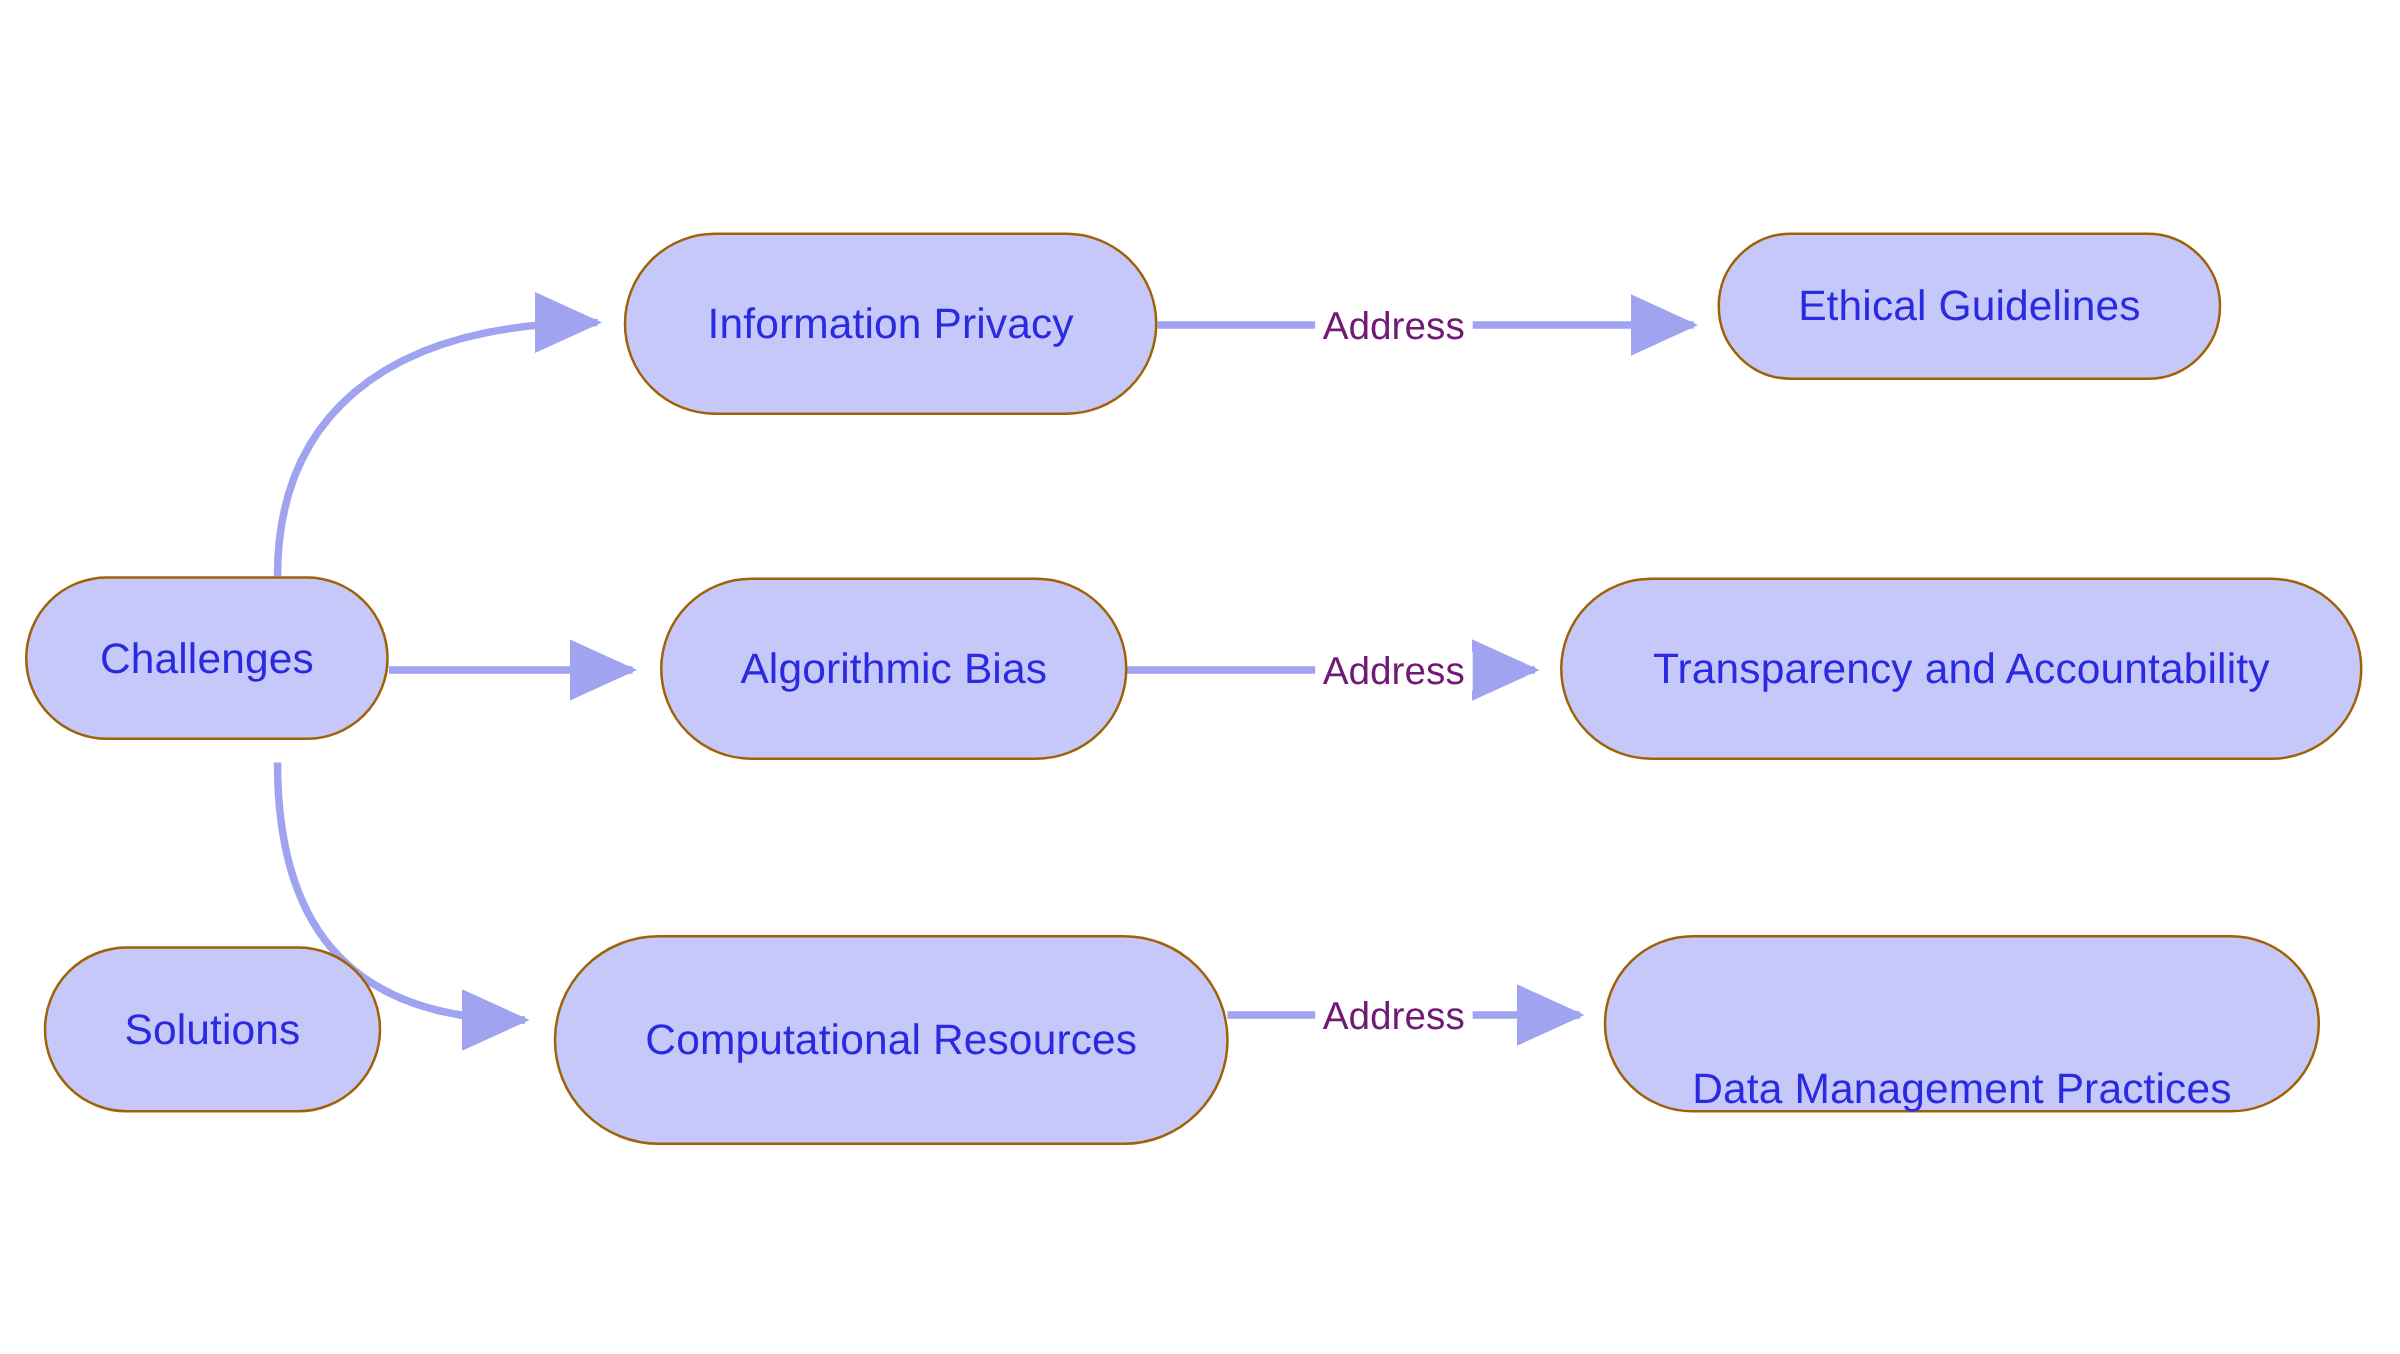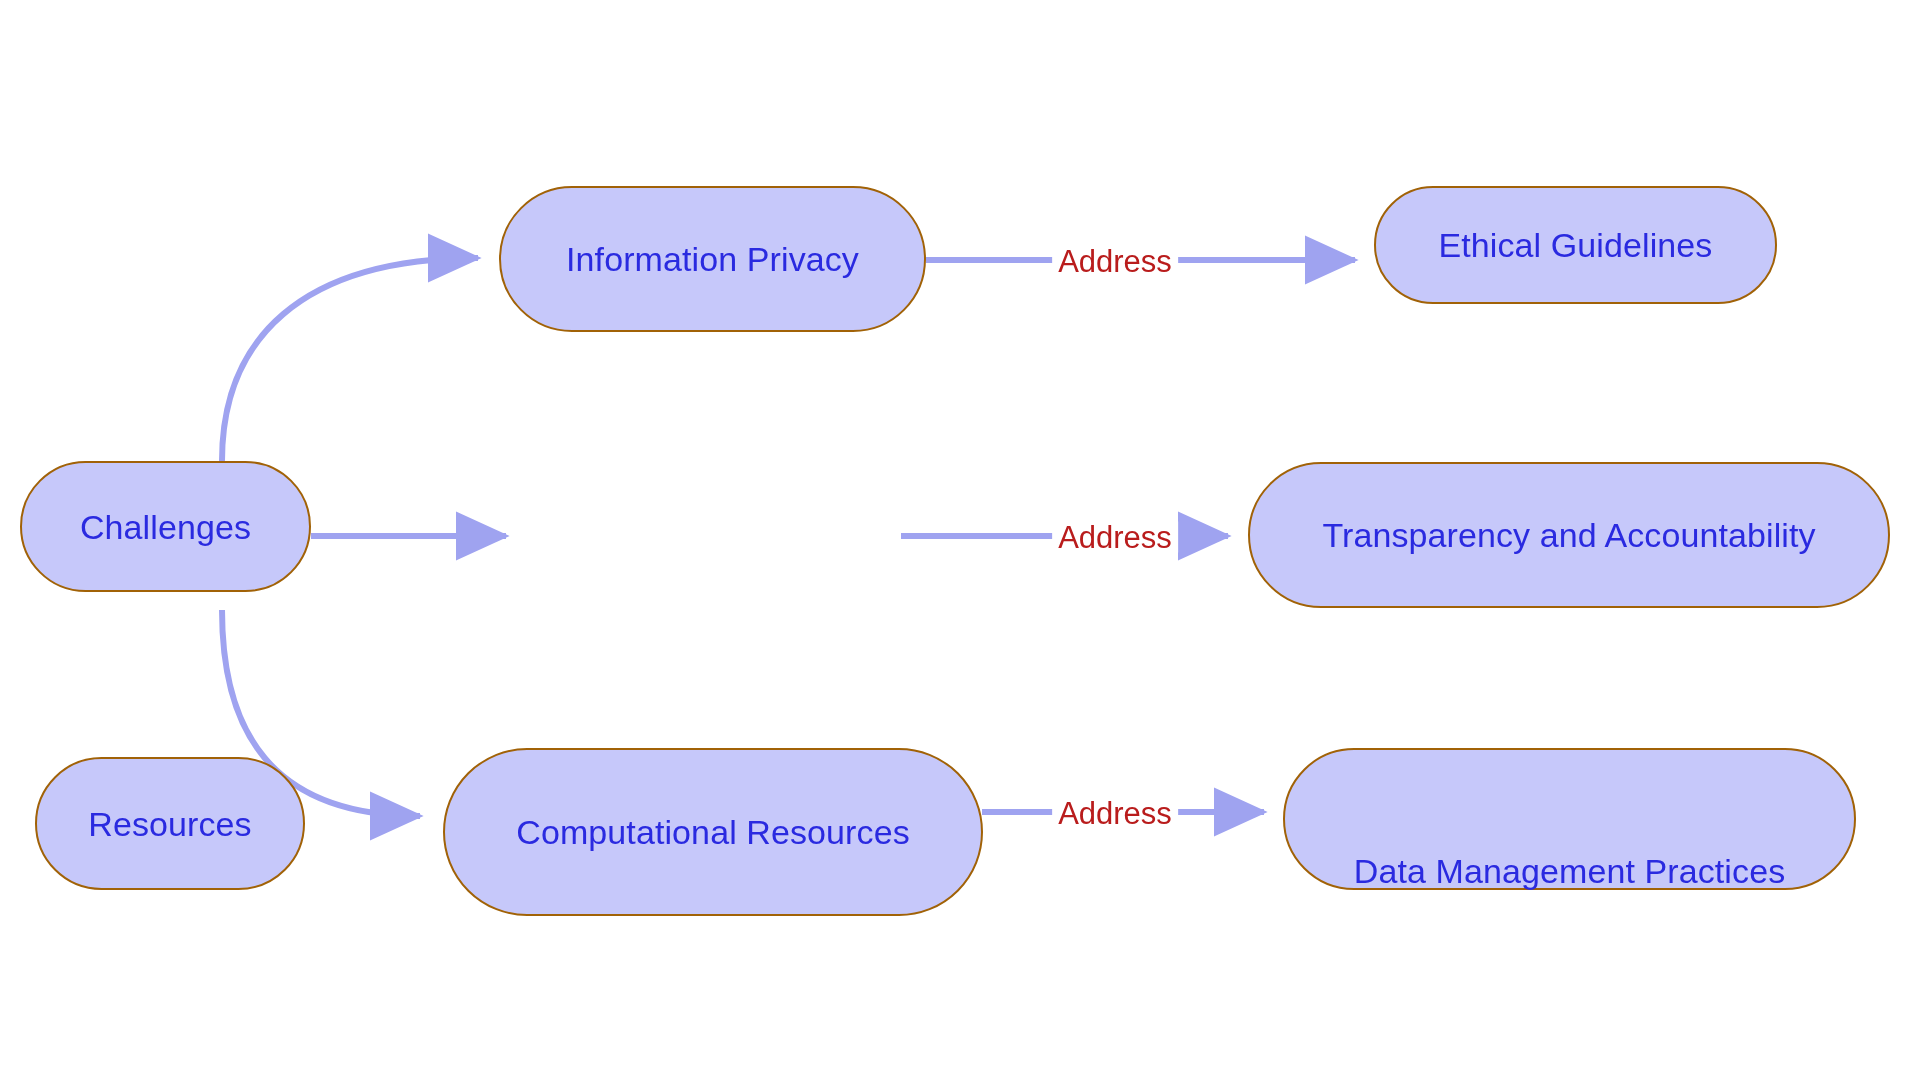--- a/index.html
+++ b/index.html
@@ -42,21 +42,21 @@
   .node-label {
     color: #2a2ae0;
     font-size: 34px;
     font-weight: 400;
     letter-spacing: 0.1px;
     white-space: nowrap;
     line-height: 1;
   }
   .edge-label {
     position: absolute;
-    color: #b91c1c;
+    color: #701a75;
     font-size: 31px;
     font-weight: 400;
     white-space: nowrap;
     background: #ffffff;
     padding: 0 6px;
     line-height: 1;
     transform: translate(-50%, -50%);
     z-index: 4;
   }
 </style>
@@ -83,27 +83,30 @@
     <path d="M 901 536 L 1228 536" fill="none" stroke="#9fa3f0" stroke-width="6" marker-end="url(#arrowhead)"></path>
 
     <path d="M 982 812 L 1264 812" fill="none" stroke="#9fa3f0" stroke-width="6" marker-end="url(#arrowhead)"></path>
   </svg>
 
   <div class="node" style="left:20px; top:461px; width:291px; height:131px;">
     <span class="node-label">Challenges</span>
   </div>
 
   <div class="node" style="left:35px; top:757px; width:270px; height:133px;">
-    <span class="node-label">Resources</span>
+    <span class="node-label">Solutions</span>
   </div>
 
   <div class="node" style="left:499px; top:186px; width:427px; height:146px;">
     <span class="node-label">Information Privacy</span>
   </div>
 
+  <div class="node" style="left:528px; top:462px; width:374px; height:146px;">
+    <span class="node-label">Algorithmic Bias</span>
+  </div>
 
   <div class="node" style="left:443px; top:748px; width:540px; height:168px;">
     <span class="node-label">Computational Resources</span>
   </div>
 
   <div class="node" style="left:1374px; top:186px; width:403px; height:118px;">
     <span class="node-label">Ethical Guidelines</span>
   </div>
 
   <div class="node" style="left:1248px; top:462px; width:642px; height:146px;text-align:center;">

